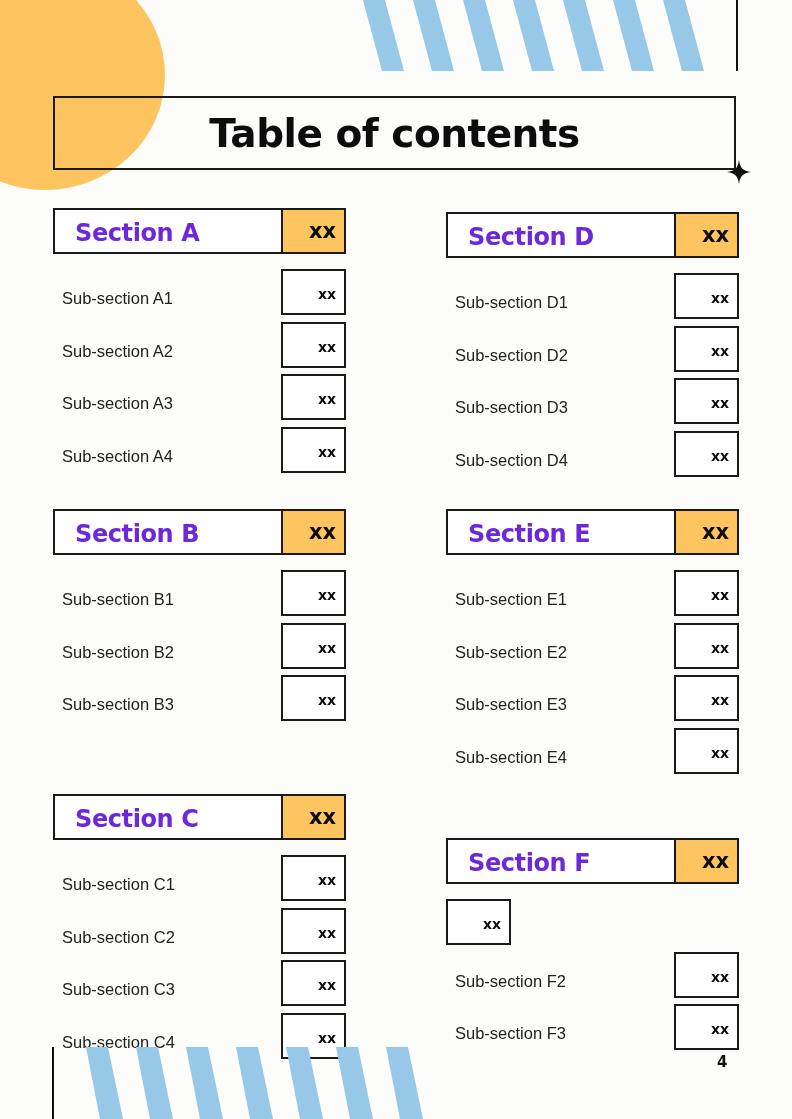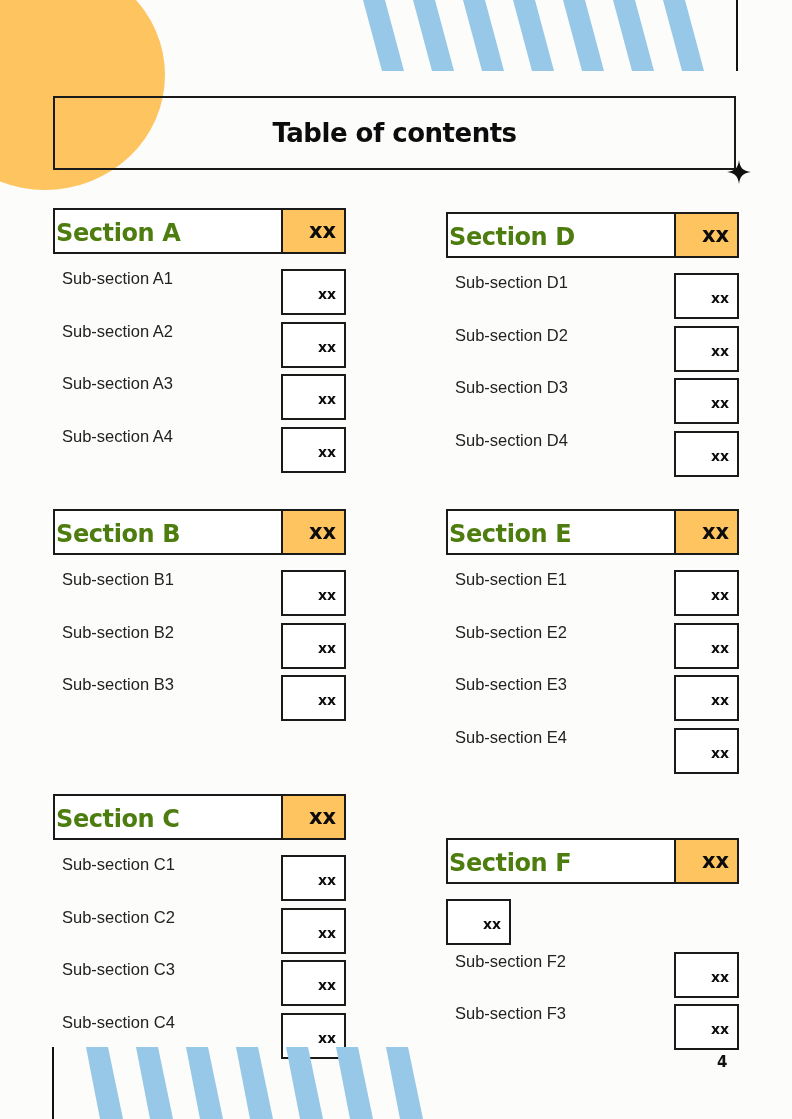--- a/index.html
+++ b/index.html
@@ -14,42 +14,42 @@
     border-radius: 50%; background: #fec45f;
   }
   .stripes { position: absolute; overflow: hidden; }
   .vline { position: absolute; width: 2px; background: #111; }
   .title-box {
     position: absolute; left: 53px; top: 96px; width: 683px; height: 74px;
     border: 2px solid #1a1a1a; box-sizing: border-box;
     display: flex; align-items: center; justify-content: center;
   }
   .title-text {
-    font-family: "DejaVu Sans", sans-serif; font-weight: bold; font-size: 26px;
+    font-family: "DejaVu Sans", sans-serif; font-weight: bold; font-size: 39px;
     letter-spacing: -0.5px; color: #0c0c0c;
   }
   .star { position: absolute; left: 727px; top: 160px; width: 24px; height: 24px; }
   .section { position: absolute; width: 293px; }
   .sec-head {
     position: relative; height: 46px; border: 2px solid #1a1a1a; box-sizing: border-box;
     display: flex; background: #fff;
   }
   .sec-title {
-    flex: 1; display: flex; align-items: center; padding-left: 1px; padding-top: 3px;
+    flex: 1; display: flex; align-items: center; padding-left: 20px; padding-top: 3px;
     font-family: "DejaVu Sans", sans-serif; font-weight: bold; font-size: 24px;
-    letter-spacing: -0.4px; color: #4d7c0f;
+    letter-spacing: -0.4px; color: #6d28d9;
   }
   .sec-page {
     width: 63px; background: #fec45f; border-left: 2px solid #1a1a1a;
     display: flex; align-items: center; justify-content: flex-end; padding-right: 8px;
     box-sizing: border-box;
     font-family: "DejaVu Sans", sans-serif; font-weight: bold; font-size: 21px; color: #0c0c0c;
   }
   .sub-list { margin-top: 15px; }
-  .sub-row { position: relative; height: 46px; margin-bottom: 6.5px; display: flex; align-items: flex-start; }
+  .sub-row { position: relative; height: 46px; margin-bottom: 6.5px; display: flex; align-items: flex-end; }
   .sub-label {
     flex: 1; padding-left: 9px; font-size: 16.5px; color: #222; padding-bottom: 7px;
   }
   .sub-page {
     width: 65px; height: 46px; border: 2px solid #1a1a1a; box-sizing: border-box; background: #fff;
     display: flex; align-items: center; justify-content: flex-end; padding-right: 8px; padding-top: 4px;
     font-family: "DejaVu Sans", sans-serif; font-weight: bold; font-size: 14px; color: #0c0c0c;
   }
   .page-num {
     position: absolute; left: 717px; top: 1053px;

